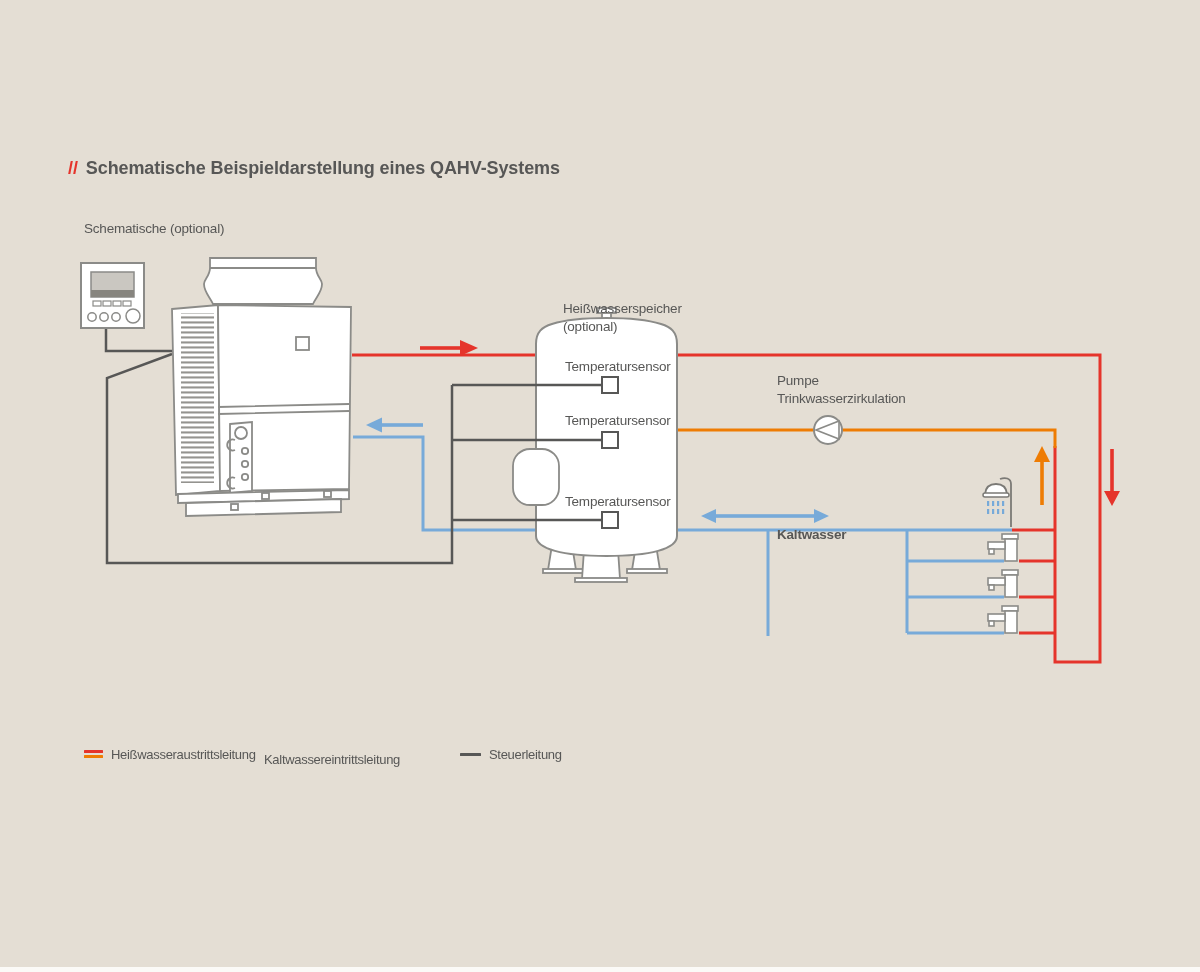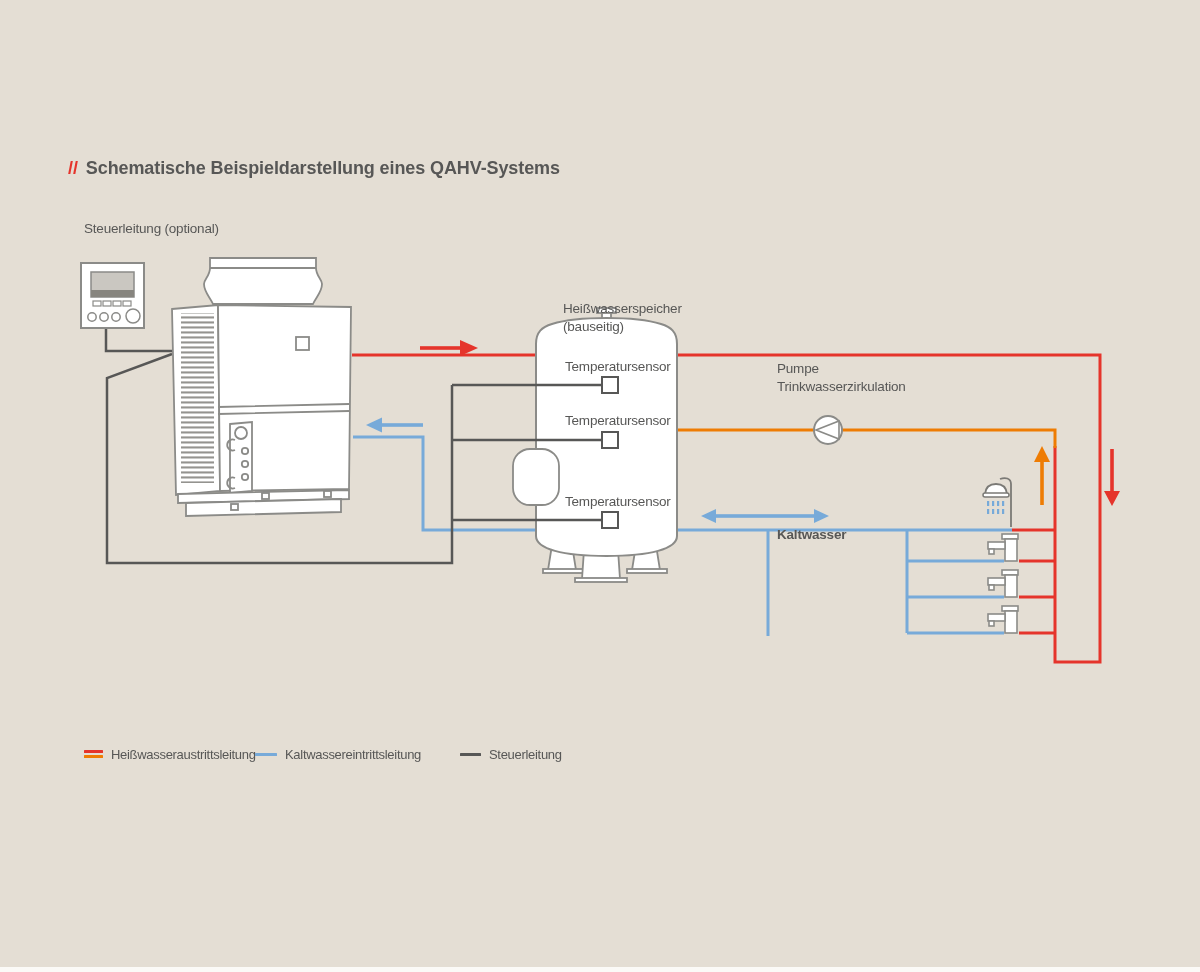--- a/index.html
+++ b/index.html
@@ -174,47 +174,47 @@
 
     <use href="#faucet" x="988" y="534"></use>
     <use href="#faucet" x="988" y="570"></use>
     <use href="#faucet" x="988" y="606"></use>
   </svg>
 
   <div class="title">
     <span class="slashes">//</span><span>Schematische Beispieldarstellung eines QAHV-Systems</span>
   </div>
 
-  <div class="lbl" style="left:84px;top:220px;">Steuerleitung (optional)</div>
+  <div class="lbl" style="left:84px;top:220px;">Schematische (optional)</div>
 
   <div class="lbl" style="left:563px;top:268px;margin-top:32px;">
     <div>Heißwasserspeicher</div>
-    <div>(bauseitig)</div>
+    <div>(optional)</div>
   </div>
 
   <div class="lbl" style="left:565px;top:358px;">Temperatursensor</div>
   <div class="lbl" style="left:565px;top:412px;">Temperatursensor</div>
   <div class="lbl" style="left:565px;top:493px;">Temperatursensor</div>
 
-  <div class="lbl" style="left:777px;top:360px;">
+  <div class="lbl" style="left:777px;top:372px;">
     <div>Pumpe</div>
     <div>Trinkwasserzirkulation</div>
   </div>
 
   <div class="lbl" style="left:777px;top:526px;font-weight:bold;">Kaltwasser</div>
 
 
   <div class="legend-item" style="left:84px;">
     <span class="sw-stack">
       <span class="bar hot"></span>
       <span class="bar circ"></span>
     </span>
     <span class="label">Heißwasseraustrittsleitung</span>
   </div>
-  <div class="legend-item" style="left:255px;">
+  <div class="legend-item" style="left:264px;flex-direction:column;">
     <span class="bar cold"></span>
     <span class="label">Kaltwassereintrittsleitung</span>
   </div>
   <div class="legend-item" style="left:460px;">
     <span class="bar ctrl"></span>
     <span class="label">Steuerleitung</span>
   </div>
 
   <div class="bottom-edge"></div>
 </div>

